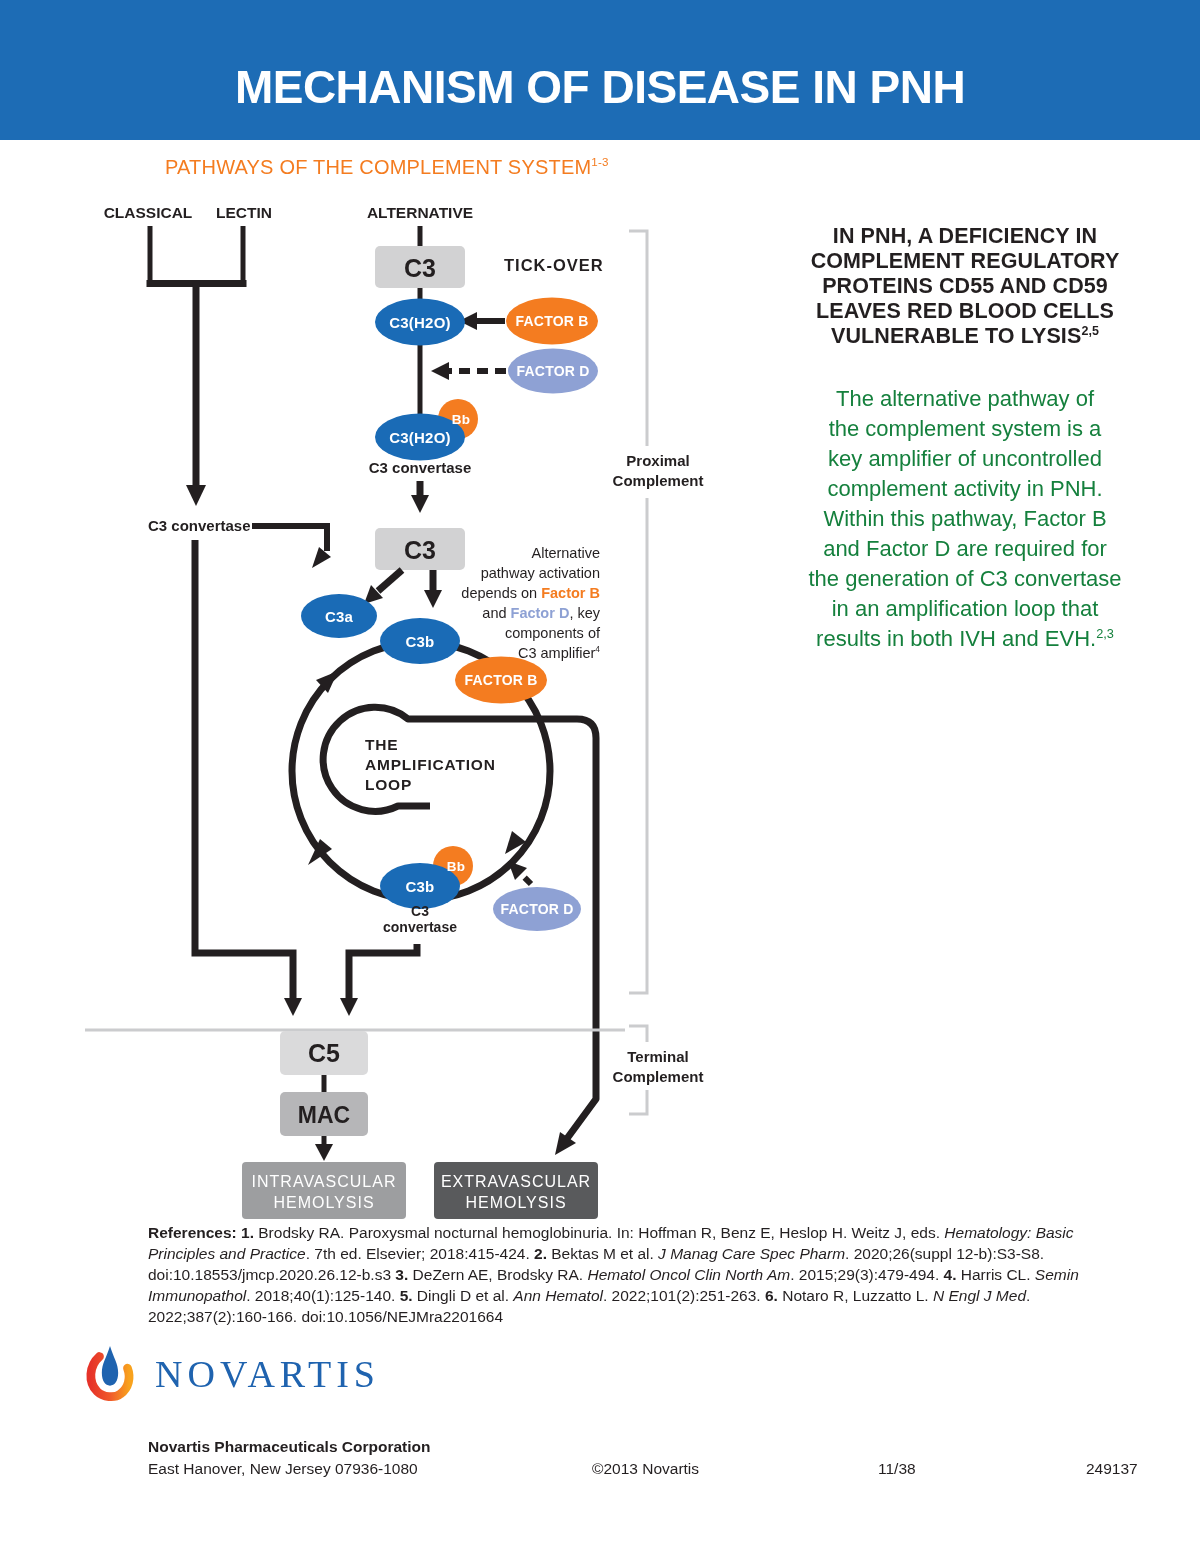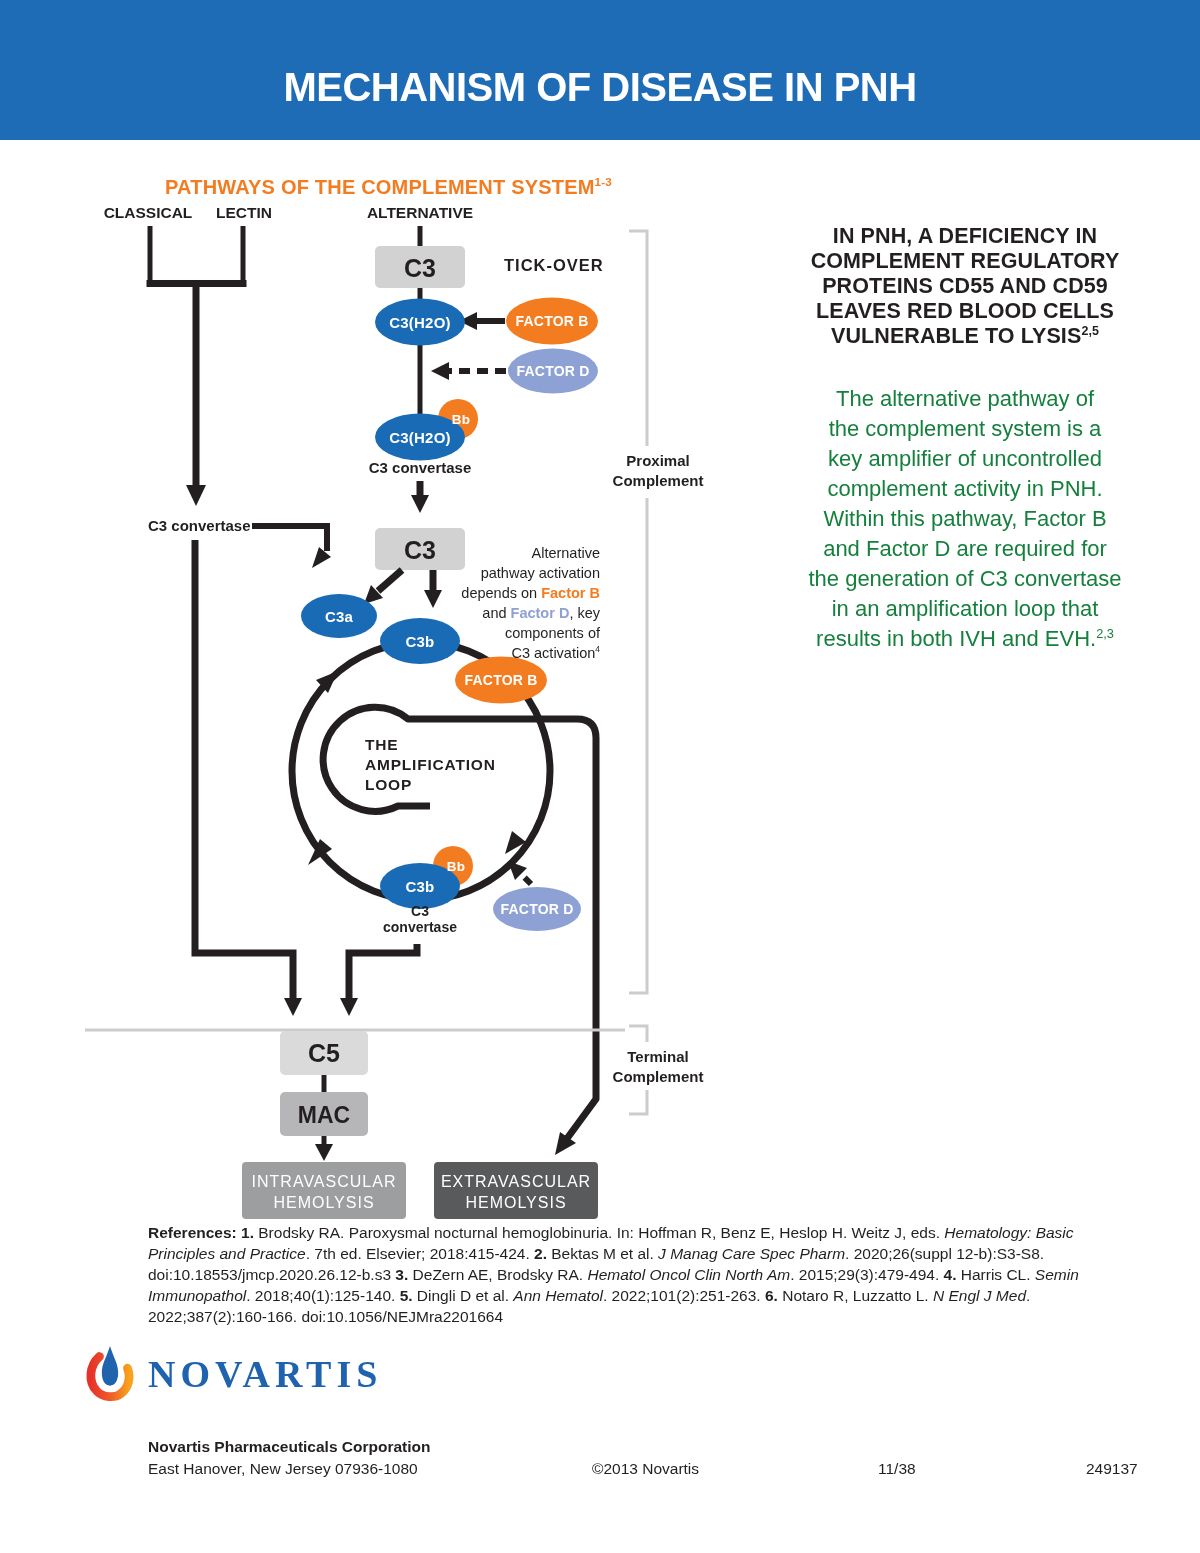--- a/index.html
+++ b/index.html
@@ -1,22 +1,22 @@
 <!DOCTYPE html>
 <html><head>
 <meta charset="utf-8">
 <style>
   html,body{margin:0;padding:0;background:#fff;}
   .page{position:relative;width:1200px;height:1553px;background:#fff;overflow:hidden;
         font-family:"Liberation Sans",sans-serif;color:#231f20;}
   
   .banner{position:absolute;left:0;top:0;width:1200px;height:140px;background:#1d6cb5;
           display:flex;align-items:center;justify-content:center;}
-  .banner h1{margin:16px;padding-top:34px;color:#fff;font-size:40px;font-weight:700;letter-spacing:-0.5px;}
-  .subtitle{position:absolute;left:165px;top:156px;font-size:20px;font-weight:700;color:#f47c20;letter-spacing:0.2px;margin-top:20px;}
+  .banner h1{margin:16px;padding-top:34px;color:#fff;font-size:46px;font-weight:700;letter-spacing:-0.5px;}
+  .subtitle{position:absolute;left:165px;top:156px;font-size:20px;font-weight:400;color:#f47c20;letter-spacing:0.2px;}
   sup{font-size:58%;vertical-align:super;line-height:0;}
   
   .diagram{position:absolute;left:0;top:0;width:1200px;height:1553px;}
   .diagram text{font-family:"Liberation Sans",sans-serif;}
   .tb{font-weight:700;fill:#231f20;text-anchor:middle;}
   .tbs{font-weight:700;fill:#231f20;text-anchor:start;}
   .tw{font-weight:700;fill:#ffffff;text-anchor:middle;letter-spacing:0.2px;}
   .tout{fill:#ffffff;text-anchor:middle;font-weight:400;letter-spacing:1px;}
   
   .note-alt{position:absolute;left:428px;top:543px;width:172px;text-align:right;
@@ -29,22 +29,22 @@
   
   .aside{position:absolute;left:755px;top:224px;width:420px;text-align:center;}
   .aside h2{margin:0;font-size:21.5px;line-height:25px;font-weight:700;letter-spacing:0.1px;}
   .aside p{margin:35px 0 0 0;font-size:22px;line-height:30px;font-weight:400;color:#15803d;}
   
   .references{position:absolute;left:148px;top:1222px;width:970px;font-size:15.5px;line-height:21px;}
   .references .bold{font-weight:700;}
   .references .italic{font-style:italic;}
   
   .logo{position:absolute;left:84px;top:1346px;display:flex;align-items:center;}
-  .logo-word{font-family:"Liberation Serif",serif;font-weight:700;font-size:38px;
-             letter-spacing:5px;color:#1f63af;margin-left:12px;}
+  .logo-word{font-family:"Liberation Serif",serif;font-weight:400;font-size:38px;
+             letter-spacing:5px;color:#1f63af;margin-left:19px;}
   .footer-company{position:absolute;left:148px;top:1438px;font-size:15.5px;font-weight:700;}
   .footer-address{position:absolute;left:148px;top:1460px;font-size:15.5px;}
   .footer-copy{position:absolute;left:592px;top:1460px;font-size:15.5px;}
   .footer-date{position:absolute;left:878px;top:1460px;font-size:15.5px;}
   .footer-code{position:absolute;left:1086px;top:1460px;font-size:15.5px;}
 </style>
 </head>
 <body>
 
 <div class="page">
@@ -198,21 +198,21 @@
       <text class="tb" font-size="15" x="658" y="1062">Terminal</text>
       <text class="tb" font-size="15" x="658" y="1082">Complement</text>
     </g>
   </svg>
 
   <div class="note-alt"><span>Alternative
 pathway activation
 depends on </span><span class="fb">Factor B</span><span>
 and </span><span class="fd">Factor D</span><span>, key
 components of
-C3 activation</span><sup>4</sup></div>
+C3 amplifier</span><sup>4</sup></div>
 
 
   <aside class="aside">
     <h2><span class="pre">IN PNH, A DEFICIENCY IN
 COMPLEMENT REGULATORY
 PROTEINS CD55 AND CD59
 LEAVES RED BLOOD CELLS
 VULNERABLE TO LYSIS</span><sup>2,5</sup></h2>
     <p><span class="pre">The alternative pathway of
 the complement system is a

